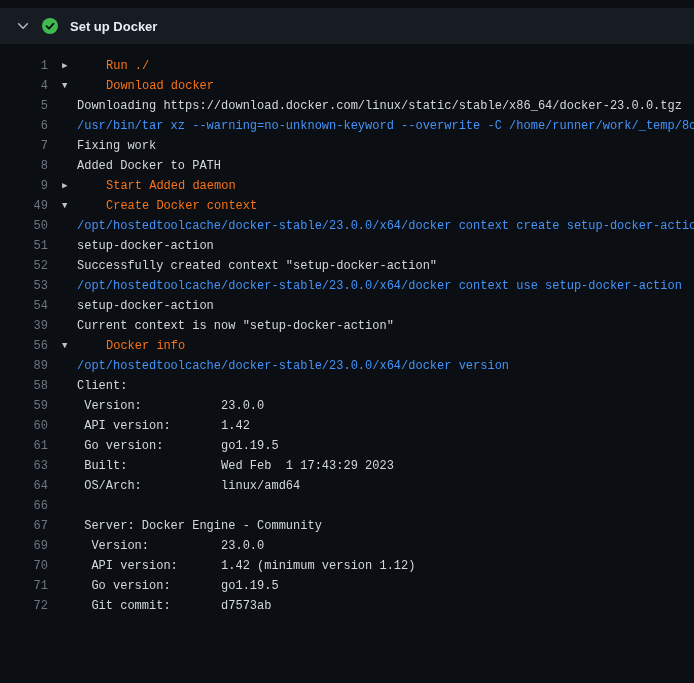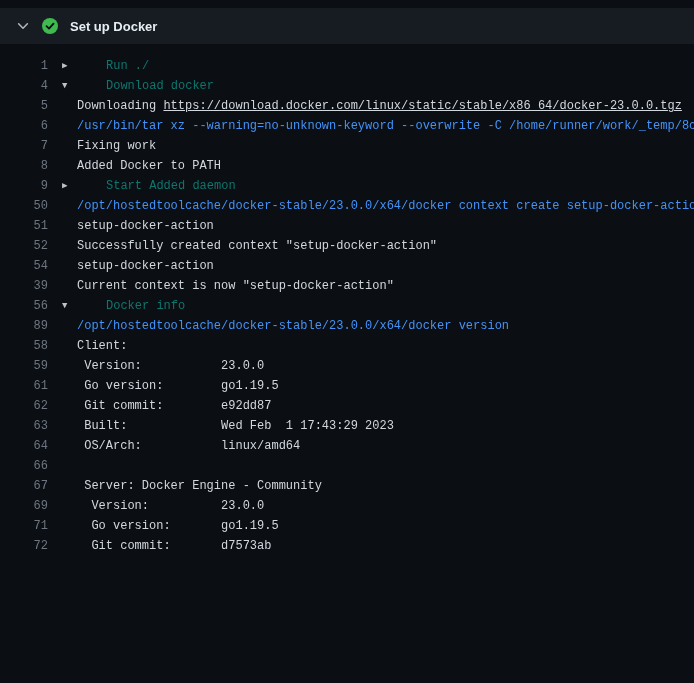--- a/index.html
+++ b/index.html
@@ -41,23 +41,23 @@
   }
   .content { flex: 1 1 auto; overflow: hidden; white-space: pre; }
   .content.indent { padding-left: 15px; }
   .arrow {
     display: inline-block;
     width: 15px;
     font-size: 9px;
     color: #bac2cb;
     vertical-align: top;
   }
-  .group-title { color: #0f766e; padding-left: 29px; }
+  .group-title { color: #f97316; padding-left: 29px; }
   .command { color: #4493f8; }
-  .log-link { color: inherit; text-decoration: underline; cursor: pointer; }
+  .log-link { color: inherit; cursor: pointer; }
 </style>
 </head>
 <body>
 
 <div class="page">
 
   <header class="step-header">
     <span class="icon-wrap">
       <svg width="14" height="14" viewBox="0 0 16 16">
         <path d="M3 5.5 L8 10.5 L13 5.5" fill="none" stroke="#adb6bf" stroke-width="1.8" stroke-linecap="round" stroke-linejoin="round"></path>
@@ -73,33 +73,36 @@
   </header>
 
   <main class="log">
       <div class="row"><span class="num">1</span><span class="content"><span class="arrow">▶</span><span class="group-title">Run ./</span></span></div>
       <div class="row"><span class="num">4</span><span class="content"><span class="arrow">▼</span><span class="group-title">Download docker</span></span></div>
       <div class="row"><span class="num">5</span><span class="content indent"><span>Downloading </span><a class="log-link">https://download.docker.com/linux/static/stable/x86_64/docker-23.0.0.tgz</a></span></div>
       <div class="row"><span class="num">6</span><span class="content indent command">/usr/bin/tar xz --warning=no-unknown-keyword --overwrite -C /home/runner/work/_temp/8c9</span></div>
       <div class="row"><span class="num">7</span><span class="content indent">Fixing work</span></div>
       <div class="row"><span class="num">8</span><span class="content indent">Added Docker to PATH</span></div>
       <div class="row"><span class="num">9</span><span class="content"><span class="arrow">▶</span><span class="group-title">Start Added daemon</span></span></div>
+      <div class="row"><span class="num">49</span><span class="content"><span class="arrow">▼</span><span class="group-title">Create Docker context</span></span></div>
       <div class="row"><span class="num">50</span><span class="content indent command">/opt/hostedtoolcache/docker-stable/23.0.0/x64/docker context create setup-docker-action</span></div>
       <div class="row"><span class="num">51</span><span class="content indent">setup-docker-action</span></div>
       <div class="row"><span class="num">52</span><span class="content indent">Successfully created context "setup-docker-action"</span></div>
+      <div class="row"><span class="num">53</span><span class="content indent command">/opt/hostedtoolcache/docker-stable/23.0.0/x64/docker context use setup-docker-action</span></div>
       <div class="row"><span class="num">54</span><span class="content indent">setup-docker-action</span></div>
       <div class="row"><span class="num">39</span><span class="content indent">Current context is now "setup-docker-action"</span></div>
       <div class="row"><span class="num">56</span><span class="content"><span class="arrow">▼</span><span class="group-title">Docker info</span></span></div>
       <div class="row"><span class="num">89</span><span class="content indent command">/opt/hostedtoolcache/docker-stable/23.0.0/x64/docker version</span></div>
       <div class="row"><span class="num">58</span><span class="content indent">Client:</span></div>
       <div class="row"><span class="num">59</span><span class="content indent"> Version:           23.0.0</span></div>
+      <div class="row"><span class="num">60</span><span class="content indent"> API version:       1.42</span></div>
       <div class="row"><span class="num">61</span><span class="content indent"> Go version:        go1.19.5</span></div>
-      <div class="row"><span class="num">62</span><span class="content indent"> Git commit:        e92dd87</span></div>
       <div class="row"><span class="num">63</span><span class="content indent"> Built:             Wed Feb  1 17:43:29 2023</span></div>
       <div class="row"><span class="num">64</span><span class="content indent"> OS/Arch:           linux/amd64</span></div>
       <div class="row"><span class="num">66</span><span class="content indent"></span></div>
       <div class="row"><span class="num">67</span><span class="content indent"> Server: Docker Engine - Community</span></div>
       <div class="row"><span class="num">69</span><span class="content indent">  Version:          23.0.0</span></div>
+      <div class="row"><span class="num">70</span><span class="content indent">  API version:      1.42 (minimum version 1.12)</span></div>
       <div class="row"><span class="num">71</span><span class="content indent">  Go version:       go1.19.5</span></div>
       <div class="row"><span class="num">72</span><span class="content indent">  Git commit:       d7573ab</span></div>
     </main>
 
 </div>
 
 </body></html>

